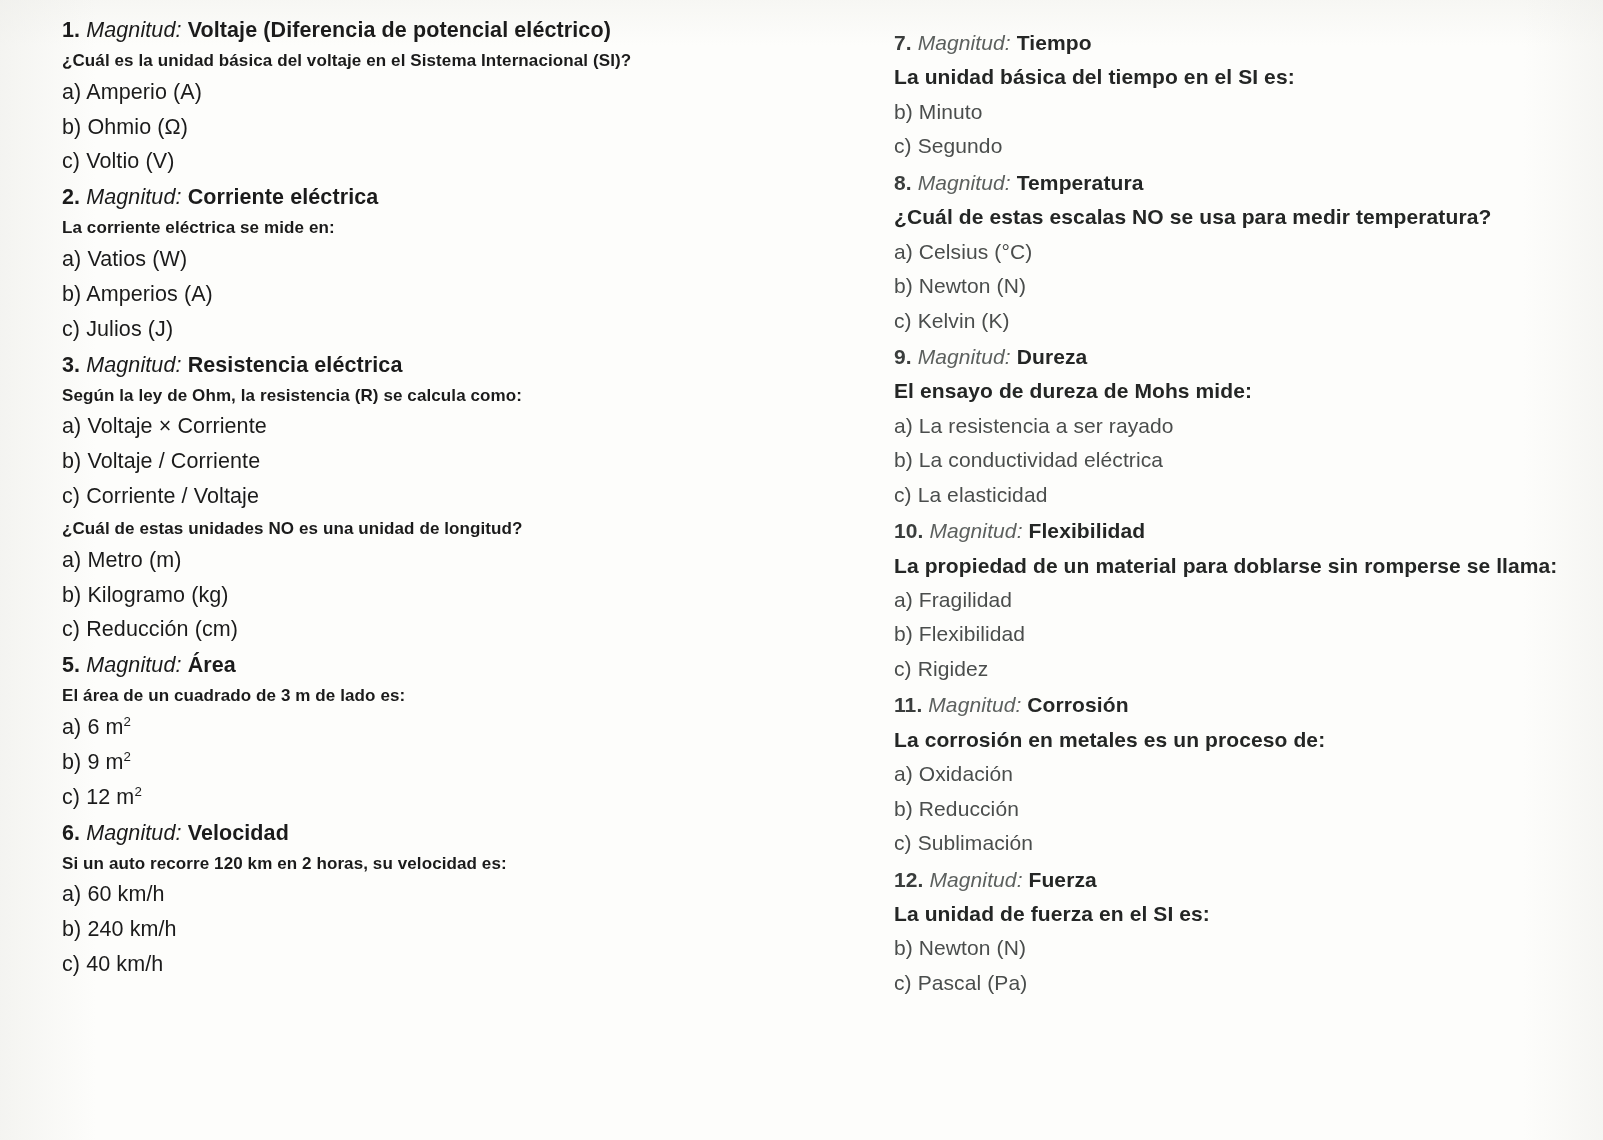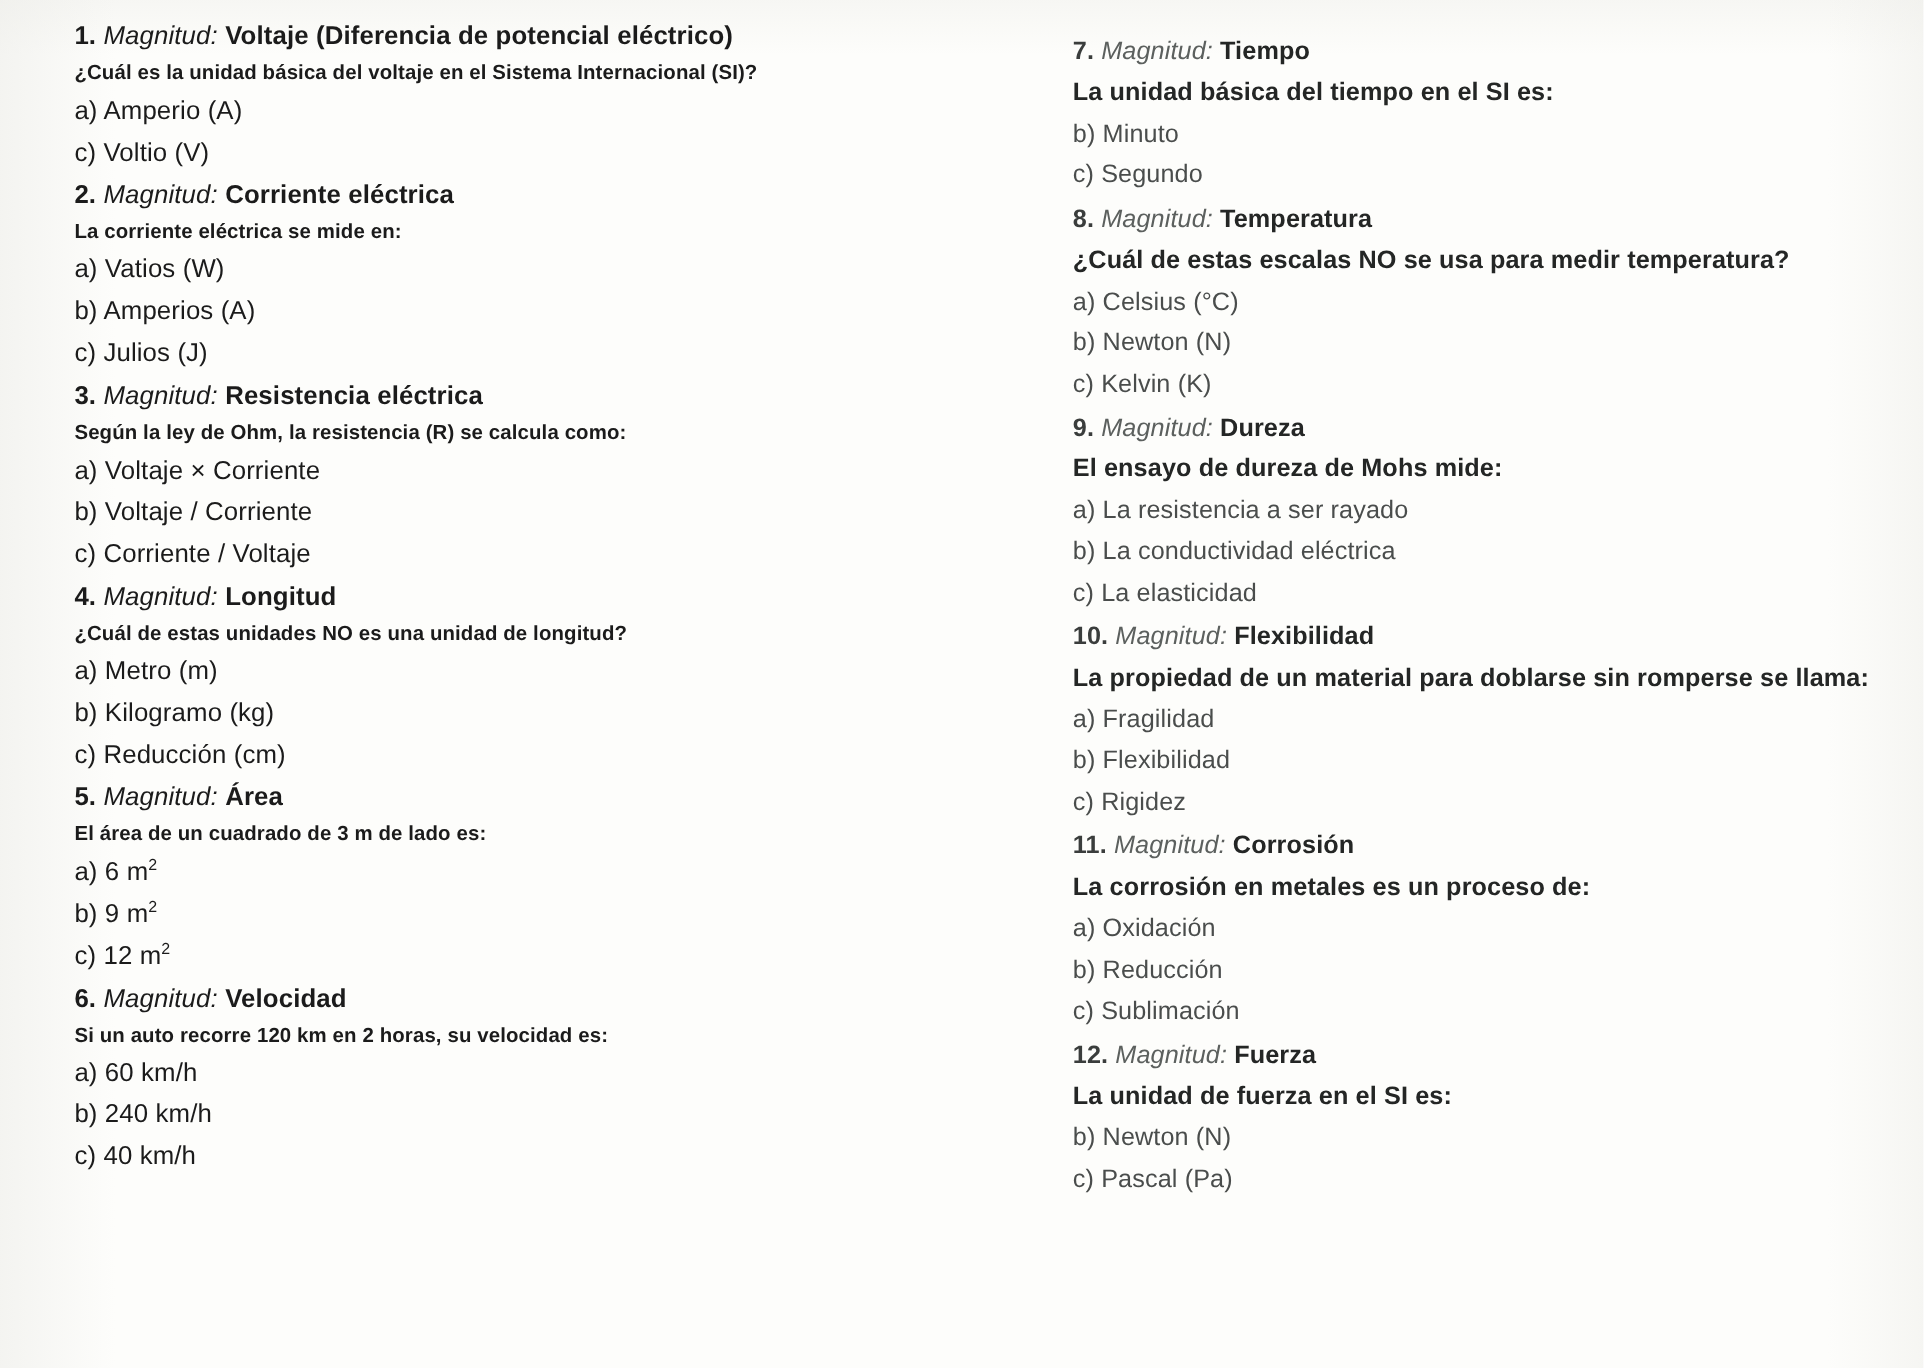--- a/index.html
+++ b/index.html
@@ -114,20 +114,21 @@
   <div class="column col-left">
 
     <div class="q-block">
       <p class="q-head">
         <span class="q-num">1.</span>
         <span class="q-mag">Magnitud:</span>
         <span class="q-magval">Voltaje (Diferencia de potencial eléctrico)</span>
       </p>
       <p class="q-stem">¿Cuál es la unidad básica del voltaje en el Sistema Internacional (SI)?</p>
       <p class="opt">a) Amperio (A)</p>
+      <p class="opt">b) Ohmio (Ω)</p>
       <p class="opt">c) Voltio (V)</p>
     </div>
 
     <div class="q-block">
       <p class="q-head">
         <span class="q-num">2.</span>
         <span class="q-mag">Magnitud:</span>
         <span class="q-magval">Corriente eléctrica</span>
       </p>
       <p class="q-stem">La corriente eléctrica se mide en:</p>
@@ -142,25 +143,20 @@
         <span class="q-mag">Magnitud:</span>
         <span class="q-magval">Resistencia eléctrica</span>
       </p>
       <p class="q-stem">Según la ley de Ohm, la resistencia (R) se calcula como:</p>
       <p class="opt">a) Voltaje × Corriente</p>
       <p class="opt">b) Voltaje / Corriente</p>
       <p class="opt">c) Corriente / Voltaje</p>
     </div>
 
     <div class="q-block">
-      <p class="q-head">
-        <span class="q-num">4.</span>
-        <span class="q-mag">Magnitud:</span>
-        <span class="q-magval">Longitud</span>
-      </p>
       <p class="q-stem">¿Cuál de estas unidades NO es una unidad de longitud?</p>
       <p class="opt">a) Metro (m)</p>
       <p class="opt">b) Kilogramo (kg)</p>
       <p class="opt">c) Reducción (cm)</p>
     </div>
 
     <div class="q-block">
       <p class="q-head">
         <span class="q-num">5.</span>
         <span class="q-mag">Magnitud:</span>

